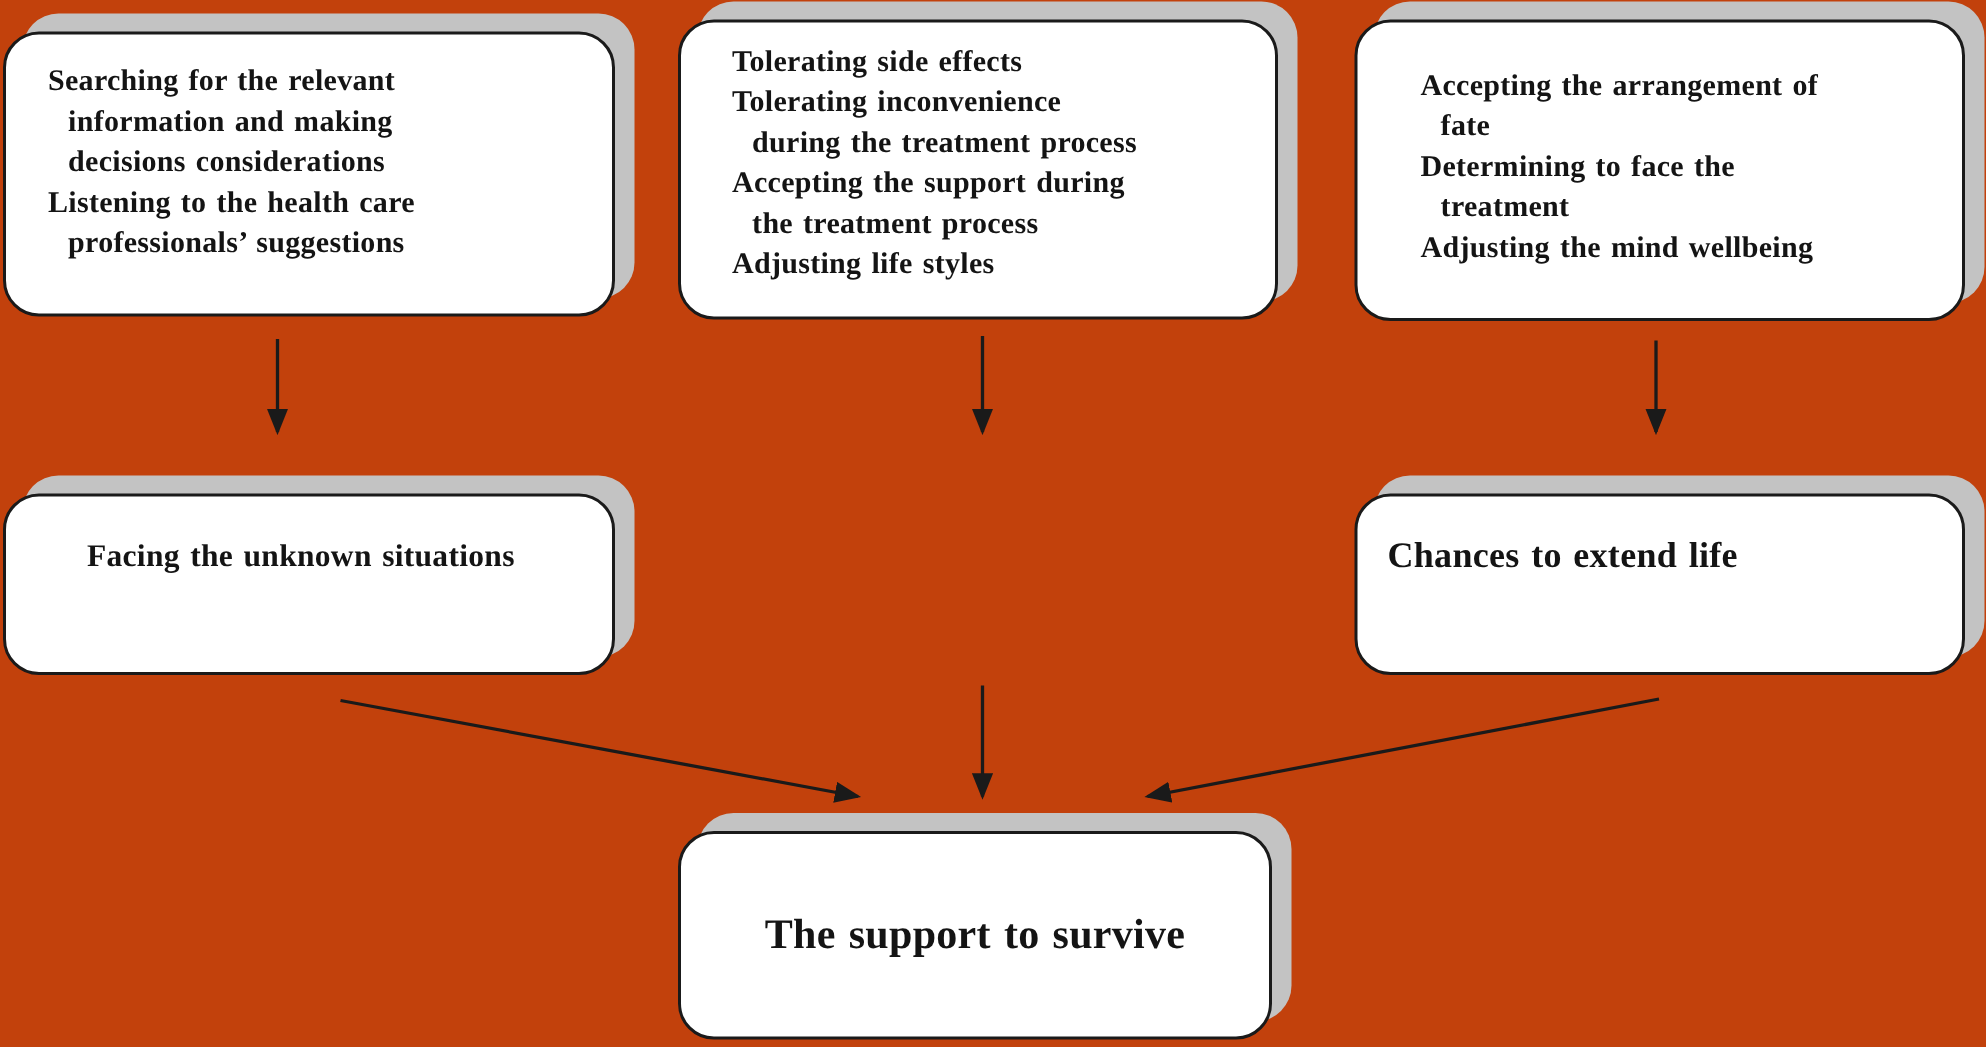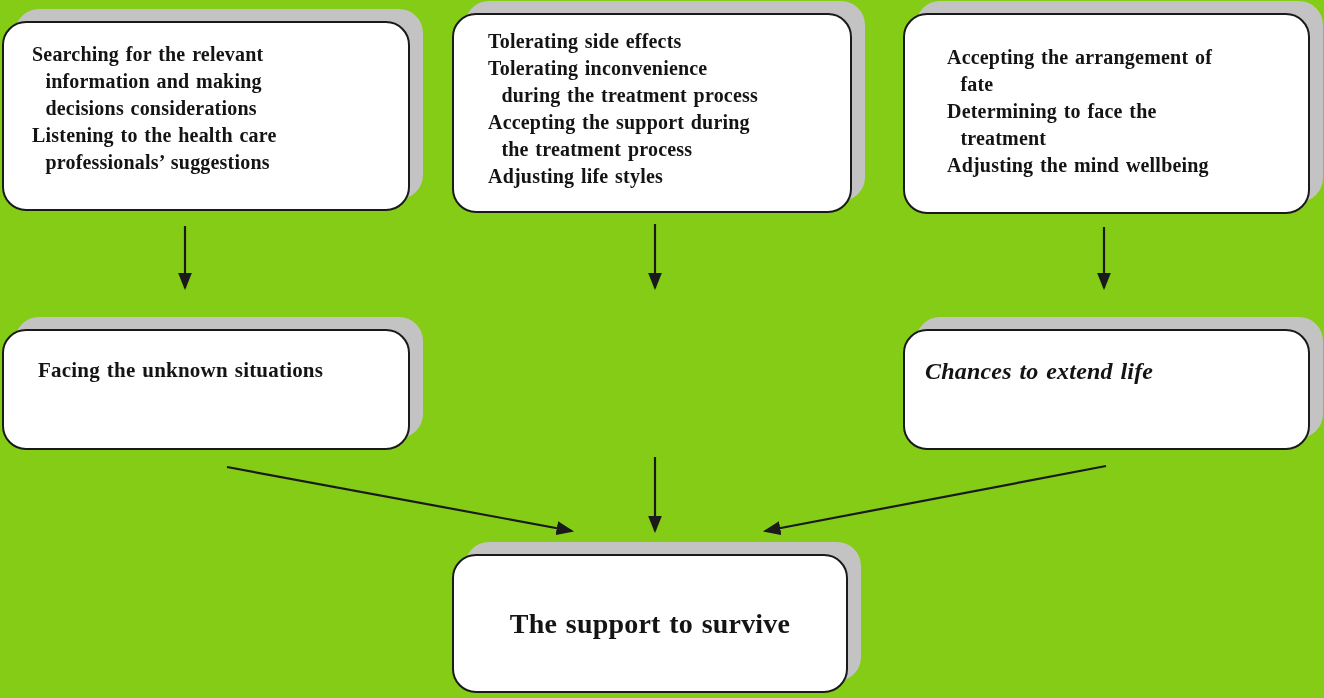--- a/index.html
+++ b/index.html
@@ -1,41 +1,41 @@
 <!DOCTYPE html>
 <html><head>
 <meta charset="utf-8">
 <style>
   html,body{margin:0;padding:0;background:#ffffff;}
   #canvas{
-    position:relative;width:1324px;height:698px;background:#84cc16;overflow:hidden;
+    position:relative;width:1324px;height:698px;background:#c2410c;overflow:hidden;
     font-family:"Liberation Serif","DejaVu Serif",serif;
   }
   .box{
     position:absolute;box-sizing:border-box;background:#ffffff;
     border:2px solid #1a1a1a;border-radius:24px;
     box-shadow:13px -12px 0 0 #c3c3c3;
   }
   .txt{
     white-space:pre;font-weight:bold;color:#141414;
     letter-spacing:0.2px;word-spacing:1.5px;
   }
   
   #box-a1{left:2px;top:21px;width:408px;height:190px;}
   #box-a1 .txt{padding:18px 10px 0 28px;font-size:20px;line-height:27px;}
   #box-a2{left:452px;top:13px;width:400px;height:200px;}
   #box-a2 .txt{padding:13px 8px 0 34px;font-size:20px;line-height:27px;}
   #box-a3{left:903px;top:13px;width:407px;height:201px;}
   #box-a3 .txt{padding:29px 8px 0 42px;font-size:20px;line-height:27px;}
   
   #box-b1{left:2px;top:329px;width:408px;height:121px;}
-  #box-b1 .txt{padding:26px 4px 0 34px;font-size:21px;line-height:26px;}
+  #box-b1 .txt{padding:26px 4px 0 34px;font-size:21px;line-height:26px;margin-left:20px;}
   #box-b2{left:447px;top:327px;width:420px;height:126px;}
   #box-b2 .txt{padding:28px 6px 0 10px;font-size:21px;line-height:26px;}
-  #box-b3{left:903px;top:329px;width:407px;height:121px;font-style:italic;}
+  #box-b3{left:903px;top:329px;width:407px;height:121px;}
   #box-b3 .txt{padding:26px 8px 0 20px;font-size:24px;line-height:28px;}
   
   #box-c{left:452px;top:554px;width:396px;height:139px;
          display:flex;align-items:center;justify-content:center;}
   #box-c .txt{padding:0;font-size:28px;line-height:32px;text-align:center;}
   .arrows{position:absolute;left:0;top:0;pointer-events:none;}
   .al{stroke:#1a1a1a;stroke-width:2.2;marker-end:url(#ah);}
 </style>
 </head>
 <body>

